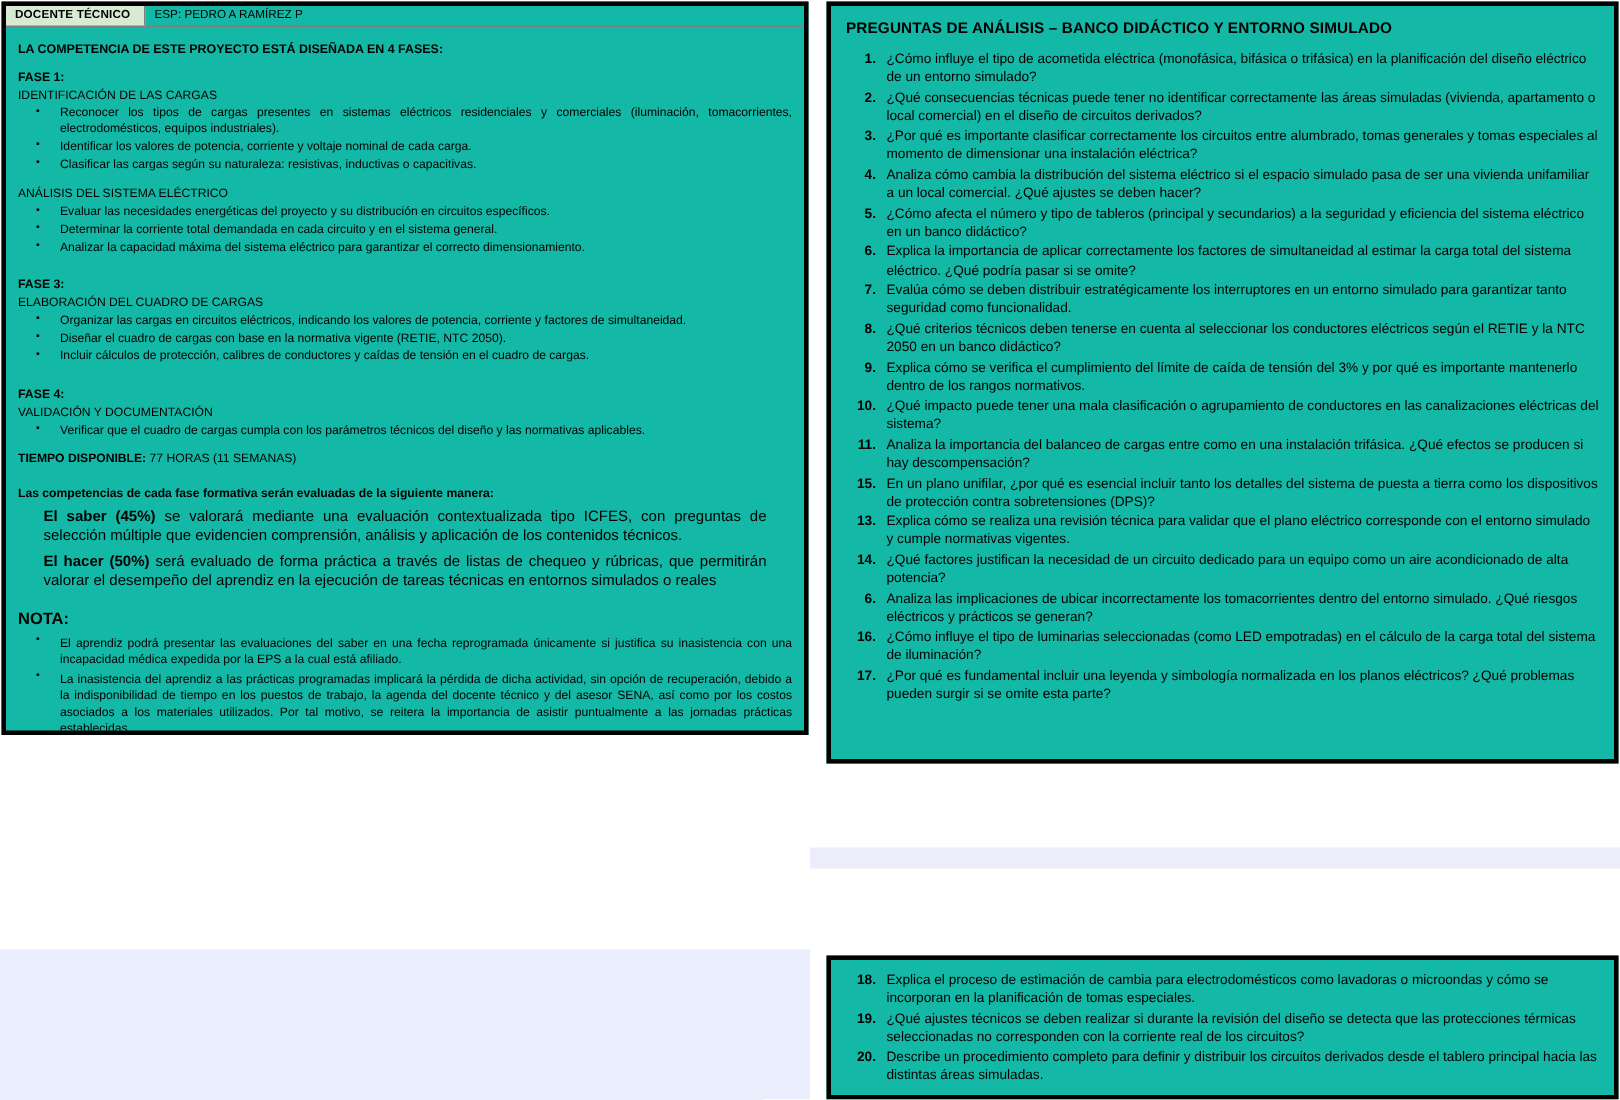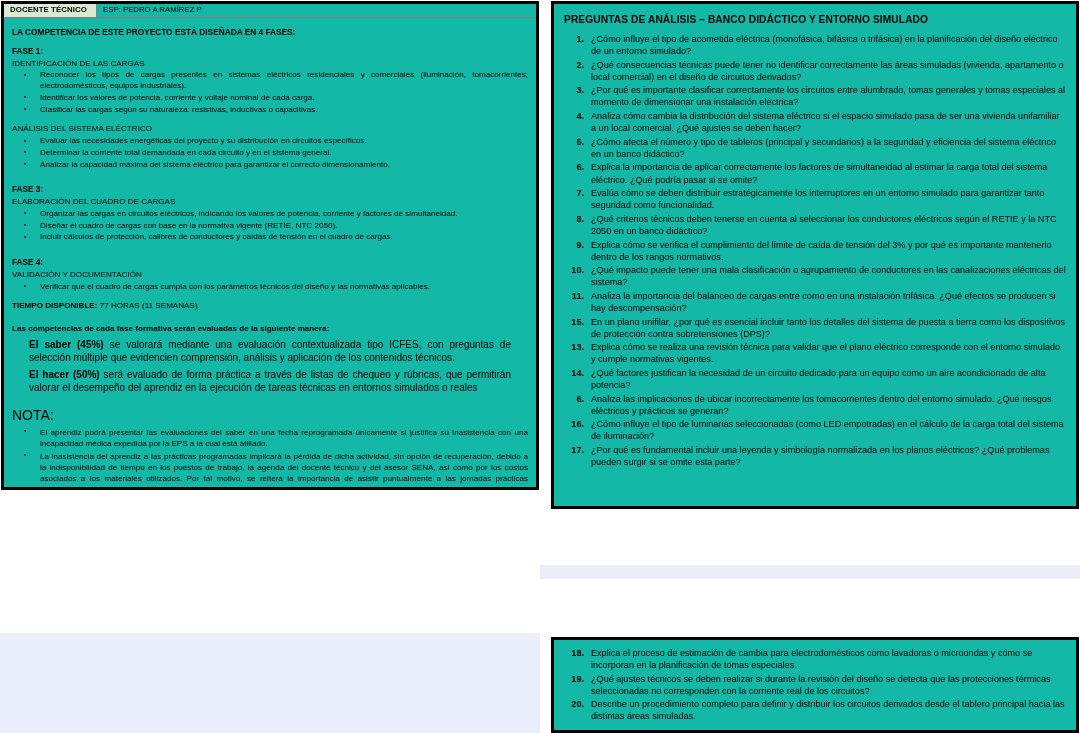--- a/index.html
+++ b/index.html
@@ -103,21 +103,21 @@
   }
   .spacer-sm { height: 7px; }
 
   .kv { margin: 9px 0 0 0; font-size: 8.1px; }
   .kv b { font-weight: bold; }
 
   .eval-head { font-weight: bold; font-size: 8.1px; margin: 12px 0 3px 0; }
   .eval-p { font-size: 10px; text-align: justify; margin: 3px 17px; line-height: 1.36; }
   .eval-p b { font-weight: bold; }
 
-  .nota-head { font-weight: normal; font-size: 14px; margin: 11px 0 2px 0; }
+  .nota-head { font-weight: bold; font-size: 11px; margin: 11px 0 2px 0; }
   ul.nota li { padding-left: 28px; margin: 2px 0; text-align: justify; line-height: 1.36; }
 
   
   #right-doc {
     left: 551px; top: 1px; width: 528px; height: 508px;
     color: #000;
   }
   #right-doc-2 {
     left: 551px; top: 637px; width: 528px; height: 96px;
     color: #000;

